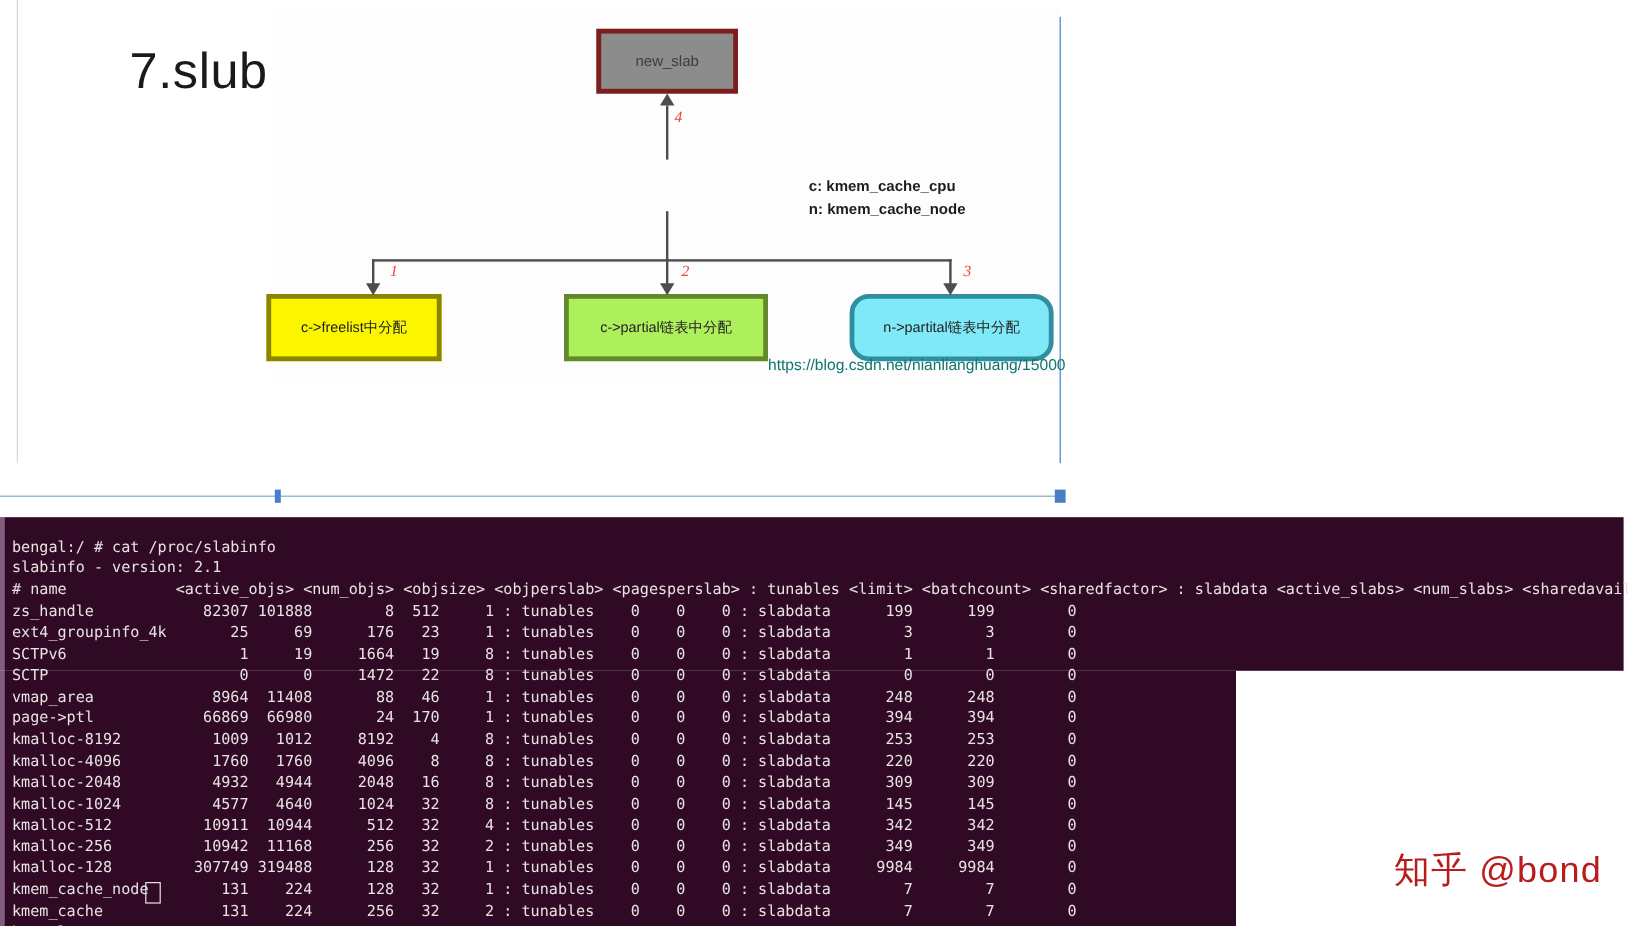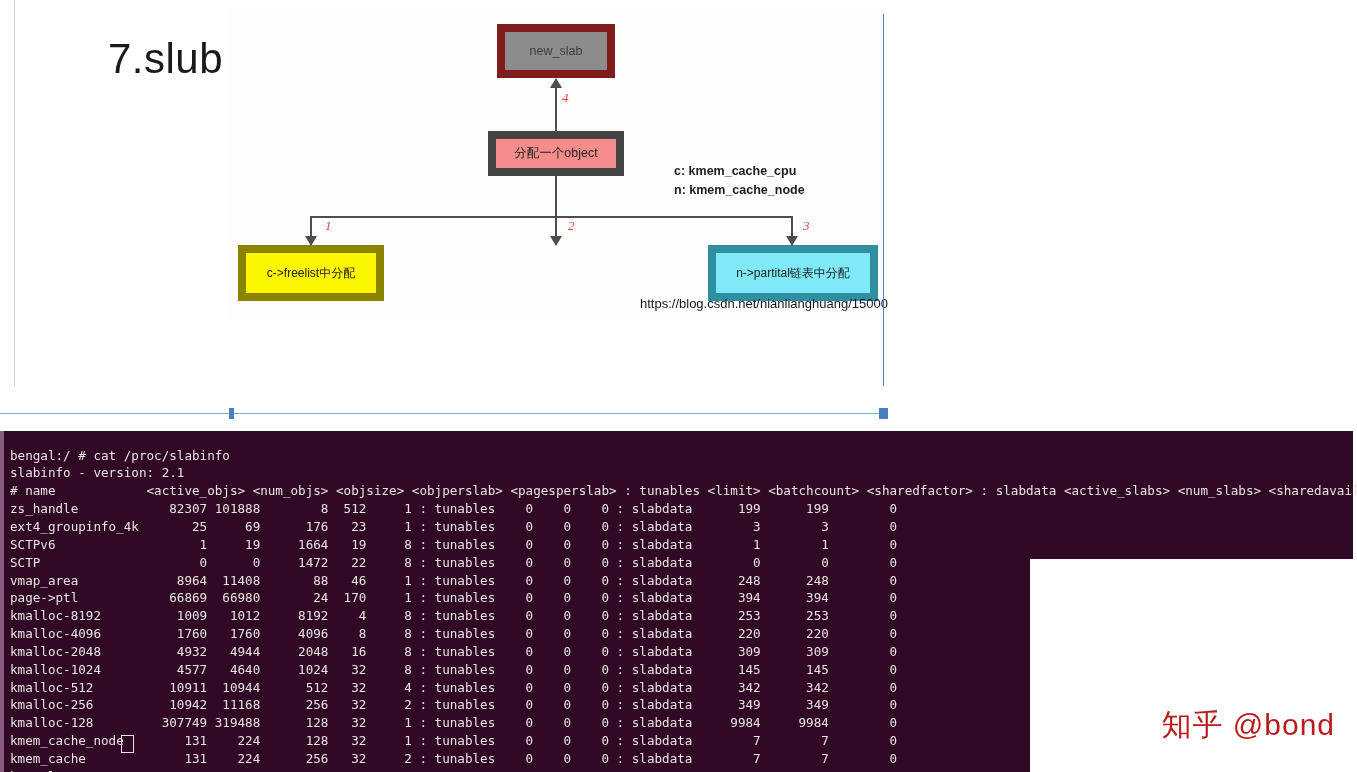--- a/index.html
+++ b/index.html
@@ -29,55 +29,55 @@
   #diagram{
     position:absolute;left:228px;top:8px;width:656px;height:312px;
     background:#fdfdfd;
   }
   #diagram-bg-tint{
     position:absolute;left:228px;top:306px;width:656px;height:14px;
     background:#f6f7f9;
   }
 
   .node{
-    position:absolute;border:8px solid #7f1d1d;
+    position:absolute;border:4px solid #7f1d1d;
     display:flex;align-items:center;justify-content:center;
     font-size:12px;color:#333;text-align:center;
     font-family:"Liberation Sans", sans-serif;
     box-sizing:border-box;
   }
   #node-new-slab{left:497px;top:24px;width:118px;height:54px;background:#8c8c8c;color:#3d3d3d;font-size:12.5px;}
   #node-alloc   {left:488px;top:131px;width:136px;height:45px;background:#f58c8c;border-color:#444;color:#222;font-size:12.5px;}
-  #node-freelist{left:238px;top:245px;width:146px;height:56px;background:#fbf500;border-color:#8a8400;color:#222;}
+  #node-freelist{left:222px;top:245px;width:146px;height:56px;background:#fbf500;border-color:#8a8400;color:#222;}
   #node-partial {left:470px;top:245px;width:170px;height:56px;background:#adf05b;border-color:#62892a;color:#222;}
-  #node-npartial{left:708px;top:245px;width:170px;height:56px;background:#7fe9f7;border-color:#2f8fa0;color:#222;}
+  #node-npartial{left:708px;top:245px;width:170px;height:56px;background:#7fe9f7;border-color:#2f8fa0;color:#222;border-radius:16px;}
 
   
   .ln{position:absolute;background:#4d4d4d;}
   .arrowhead{
     position:absolute;width:0;height:0;
     border-left:6px solid transparent;border-right:6px solid transparent;
   }
   .arrow-up{border-bottom:10px solid #4d4d4d;}
   .arrow-down{border-top:10px solid #4d4d4d;}
 
   .step-num{
     position:absolute;font-size:13px;color:#e8433c;
     font-family:"Liberation Serif", serif;font-style:italic;
   }
 
   #legend{
     position:absolute;left:674px;top:146px;
     font-size:12.5px;line-height:19px;color:#1d1d1d;font-weight:bold;
-    font-family:"Liberation Sans", sans-serif;white-space:pre;margin-top:16px;
+    font-family:"Liberation Sans", sans-serif;white-space:pre;
   }
 
   #diagram-watermark{
     position:absolute;left:640px;top:296px;
-    font-size:13px;color:#0f172a;
+    font-size:13px;color:#0f766e;
     font-family:"Liberation Sans", sans-serif;white-space:nowrap;
   }
 
   #steps-list{
     position:absolute;left:230px;top:334px;width:640px;
     font-size:12.5px;line-height:20.5px;color:#262626;
     font-family:"Liberation Sans", sans-serif;
   }
   #steps-list div{white-space:nowrap;}
 
@@ -133,22 +133,22 @@
   <div id="slide-title">7.slub</div>
 
   <div id="diagram-bg-tint"></div>
 
   <div id="diagram">
 
     
   </div>
 
   <div class="node" id="node-new-slab">new_slab</div>
-  <div class="node" id="node-alloc">分配一个object</div>
   <div class="node" id="node-freelist">c-&gt;freelist中分配</div>
+  <div class="node" id="node-partial">c-&gt;partial链表中分配</div>
   <div class="node" id="node-npartial">n-&gt;partital链表中分配</div>
 
   <div class="ln" style="left:555px;top:88px;width:2px;height:45px;"></div>
   <div class="arrowhead arrow-up" style="left:550px;top:78px;"></div>
   <div class="step-num" style="left:562px;top:90px;">4</div>
 
   <div class="ln" style="left:555px;top:176px;width:2px;height:41px;"></div>
 
   <div class="ln" style="left:310px;top:216px;width:483px;height:2px;"></div>
 

